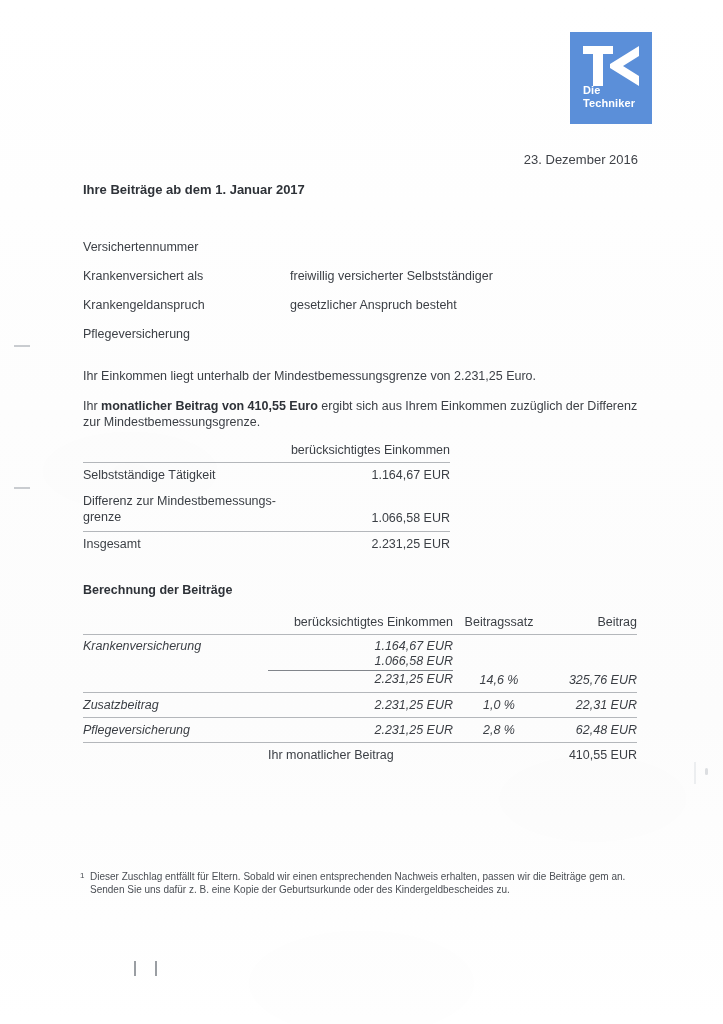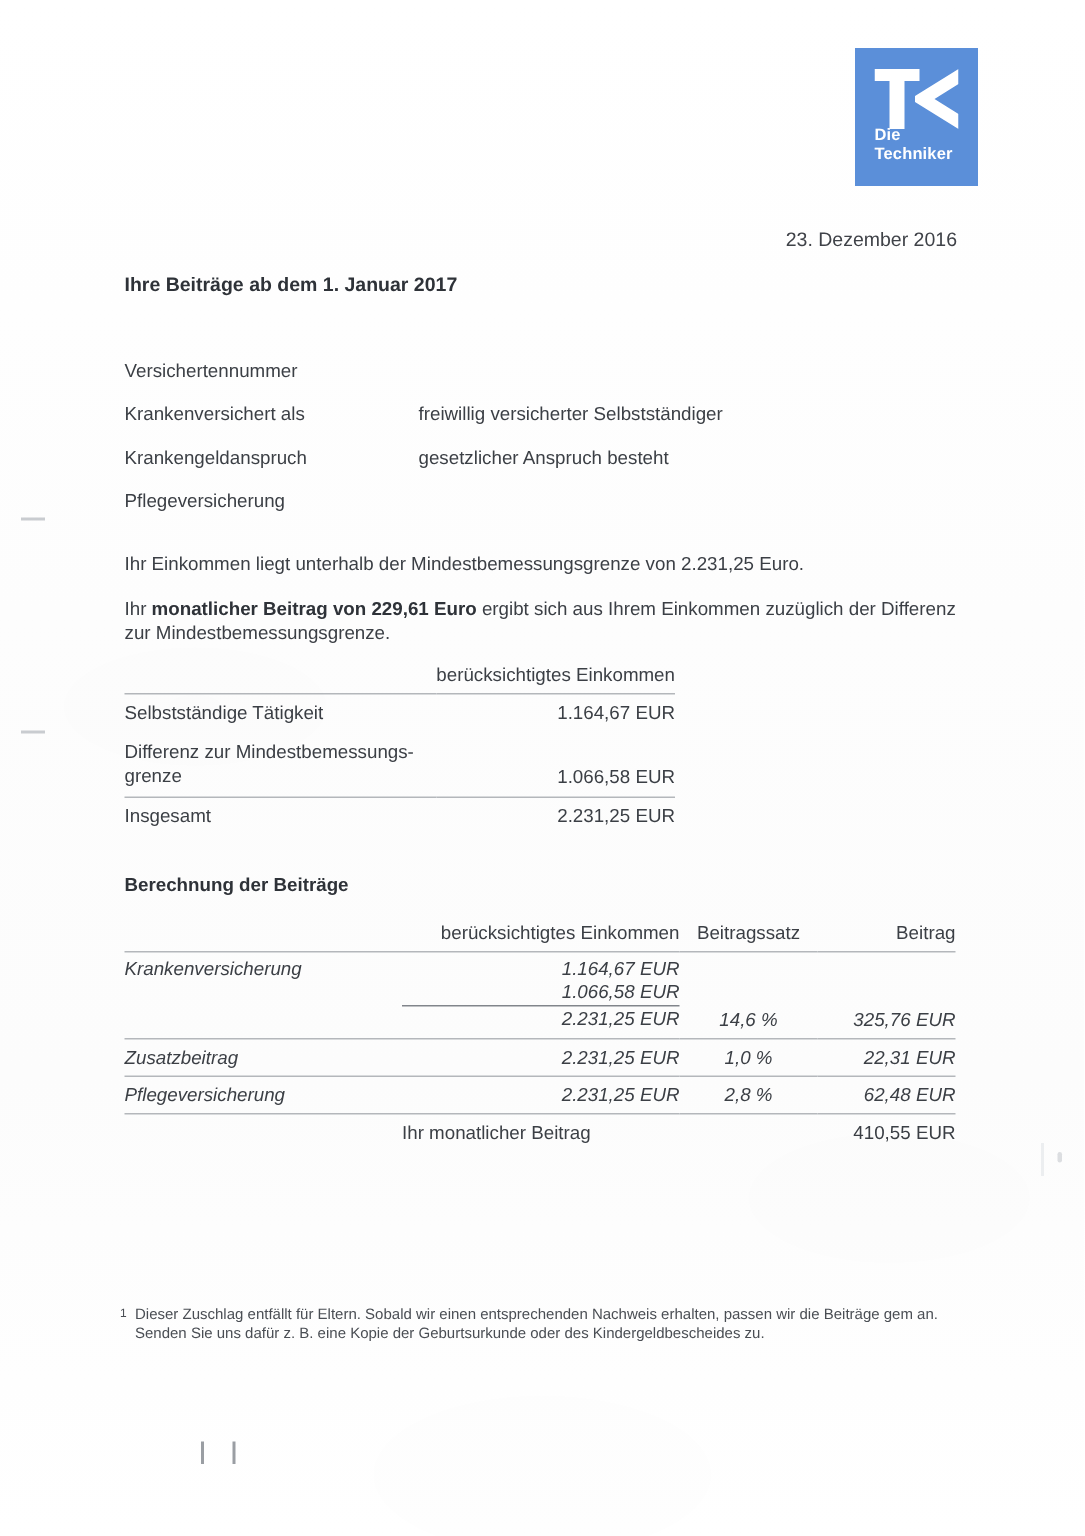--- a/index.html
+++ b/index.html
@@ -86,30 +86,30 @@
     position: absolute;
     left: 83px;
     top: 240px;
     width: 560px;
     font-size: 12.5px;
     line-height: 15px;
   }
   .info-row {
     display: flex;
     margin-bottom: 14px;
+    gap: 40px;
   }
   .info-label {
     width: 167px;
     flex: 0 0 167px;
     color: #3b3f45;
   }
   .info-value {
     flex: 1;
     color: #3b3f45;
-    margin-left: 29px;
   }
   .info-value .line2 { display: block; }
   sup.fn {
     font-size: 8px;
     vertical-align: super;
     line-height: 0;
   }
 
   
   .para {
@@ -273,21 +273,21 @@
     <div class="info-row">
       <div class="info-label">Krankengeldanspruch</div>
       <div class="info-value">gesetzlicher Anspruch besteht</div>
     </div>
     <div class="info-row">
       <div class="info-label">Pflegeversicherung</div>
     </div>
   </div>
 
   <div class="para" id="para-income">Ihr Einkommen liegt unterhalb der Mindestbemessungsgrenze von 2.231,25 Euro.</div>
-  <div class="para" id="para-contribution"><span>Ihr </span><b>monatlicher Beitrag von 229,61 Euro</b><span> ergibt sich aus Ihrem Einkommen zuzüglich der Differenz zur Mindestbemessungsgrenze.</span></div>
+  <div class="para" id="para-contribution"><span>Ihr </span><b>monatlicher Beitrag von 410,55 Euro</b><span> ergibt sich aus Ihrem Einkommen zuzüglich der Differenz zur Mindestbemessungsgrenze.</span></div>
 
   <table class="tbl" id="income-table">
     <tbody>
         <tr class="hdr">
       <td class="c-label"></td>
       <td class="c-val">berücksichtigtes Einkommen</td>
     </tr>
     <tr class="r">
       <td class="c-label rule">Selbstständige Tätigkeit</td>
       <td class="c-val rule">1.164,67 EUR</td>

